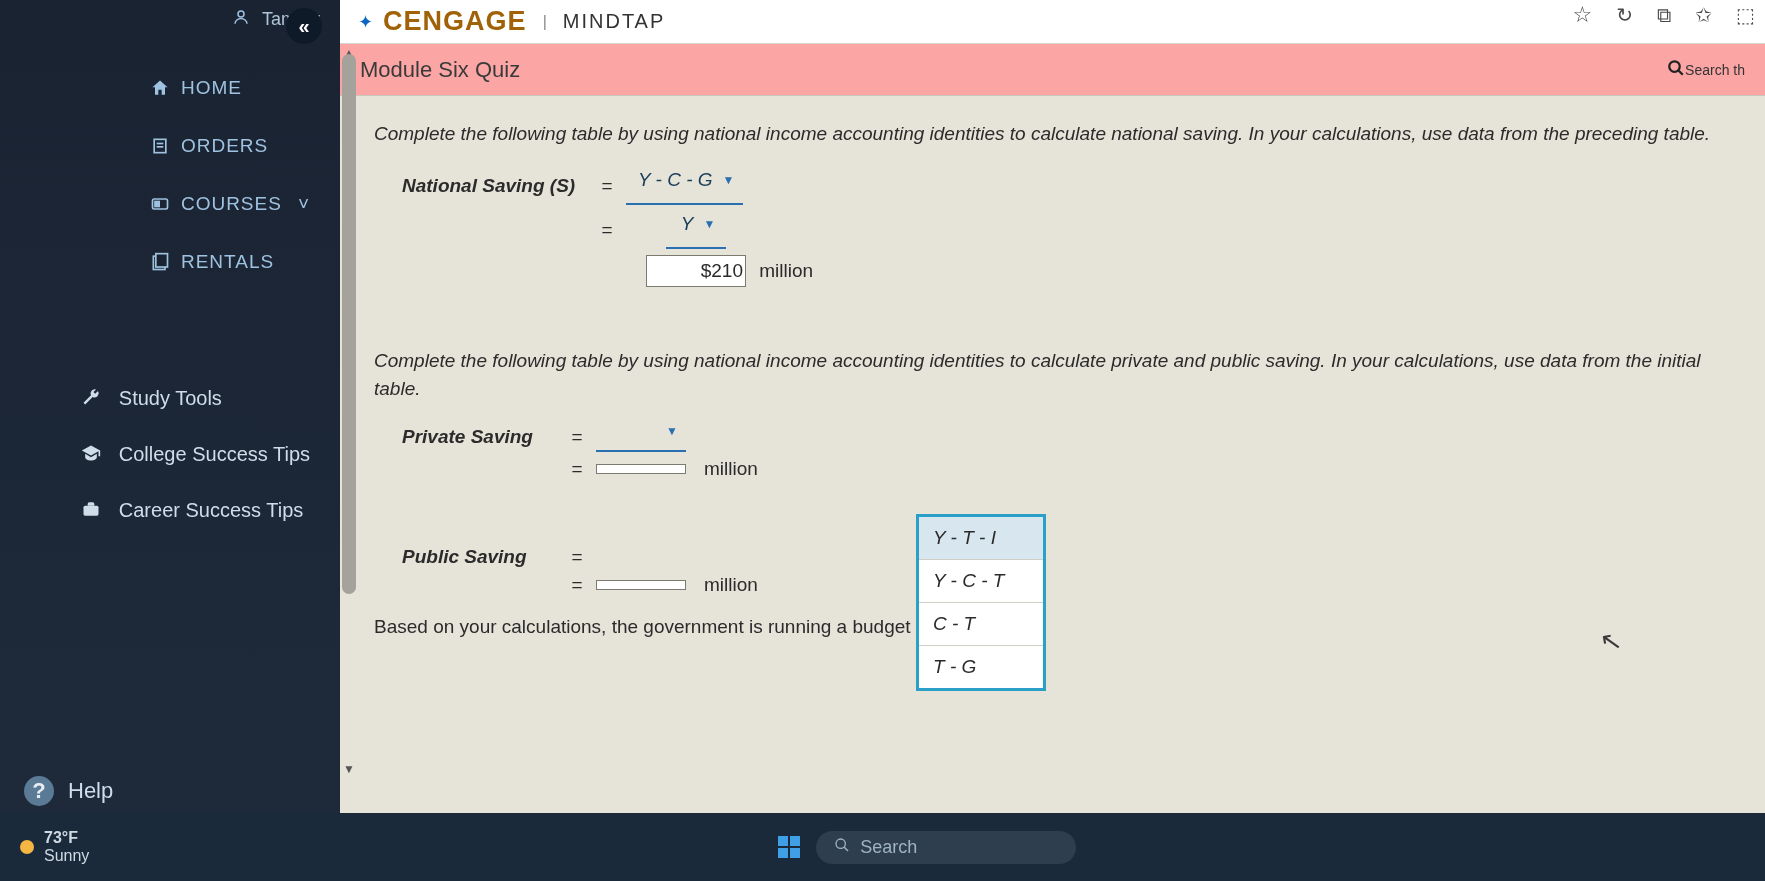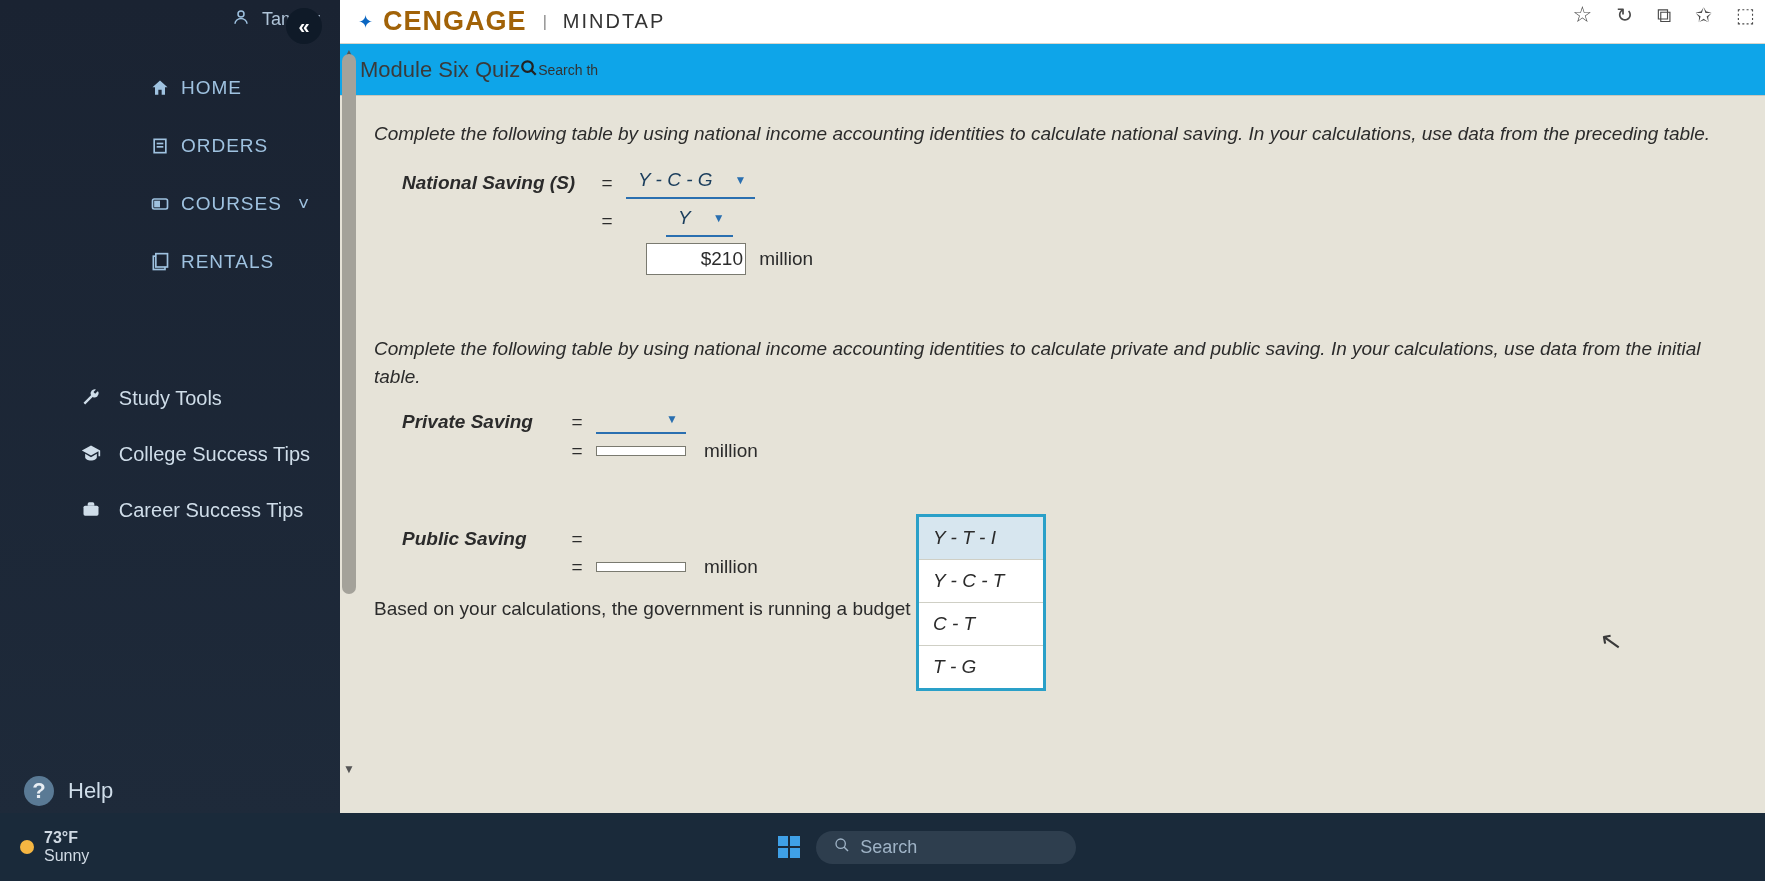--- a/index.html
+++ b/index.html
@@ -99,51 +99,52 @@
   padding: 0 18px;
   border-bottom: 1px solid #d8d6cc;
   gap: 10px;
 }
 .brandbar .brand-icon { color:#0a66c2; font-size:18px; }
 .brandbar .brand-text { font-size: 27px; font-weight: 700; color:#a16207; letter-spacing: 1px; }
 .brandbar .brand-sep { color:#888; padding: 0 6px; }
 .brandbar .brand-sub { font-size: 20px; color:#333; letter-spacing: 2px; }
 
 .quizbar {
-  background: #0ea5e9;
+  background: #fca5a5;
   border-bottom: 1px solid #c9c6bb;
   height: 52px;
   display:flex;
   align-items:center;
   padding: 0 20px;
+  justify-content: space-between;
 }
 .quizbar .title { font-size: 22px; color:#3a3a3a; }
 .quizbar .search { display:flex; align-items:center; gap:0; color:#333; font-size:14px; }
 .quizbar .search .mag { font-weight:bold; }
 
 .content {
   flex:1;
   padding: 24px 34px;
   color: #2b2b2b;
   font-size: 19px;
   overflow: hidden;
   position: relative;
 }
 .instr { font-style: italic; line-height: 1.5; margin-bottom: 18px; }
 .formula-block { margin-left: 28px; margin-bottom: 60px; }
 .formula-row { display:flex; align-items:center; gap: 10px; margin: 6px 0; }
 .lhs { font-style: italic; font-weight: bold; min-width: 186px; text-align:left; }
 .eq { width: 18px; text-align:center; }
 .dd {
   border-bottom: 2px solid #2a6fb0;
-  padding: 2px 8px 6px 12px;
+  padding: 2px 8px 12px 12px;
   min-width: 110px;
   display:inline-flex;
   align-items:center;
-  gap: 22px;
+  gap: 10px;
   color:#1a3d5c;
   font-style: italic;
   cursor:pointer;
 }
 .dd .tri { color:#2a6fb0; font-size:12px; }
 .dd.short { min-width: 60px; justify-content:center; }
 .amount-box {
   border: 1px solid #7a7a70;
   background: #fff;
   padding: 4px 2px;

